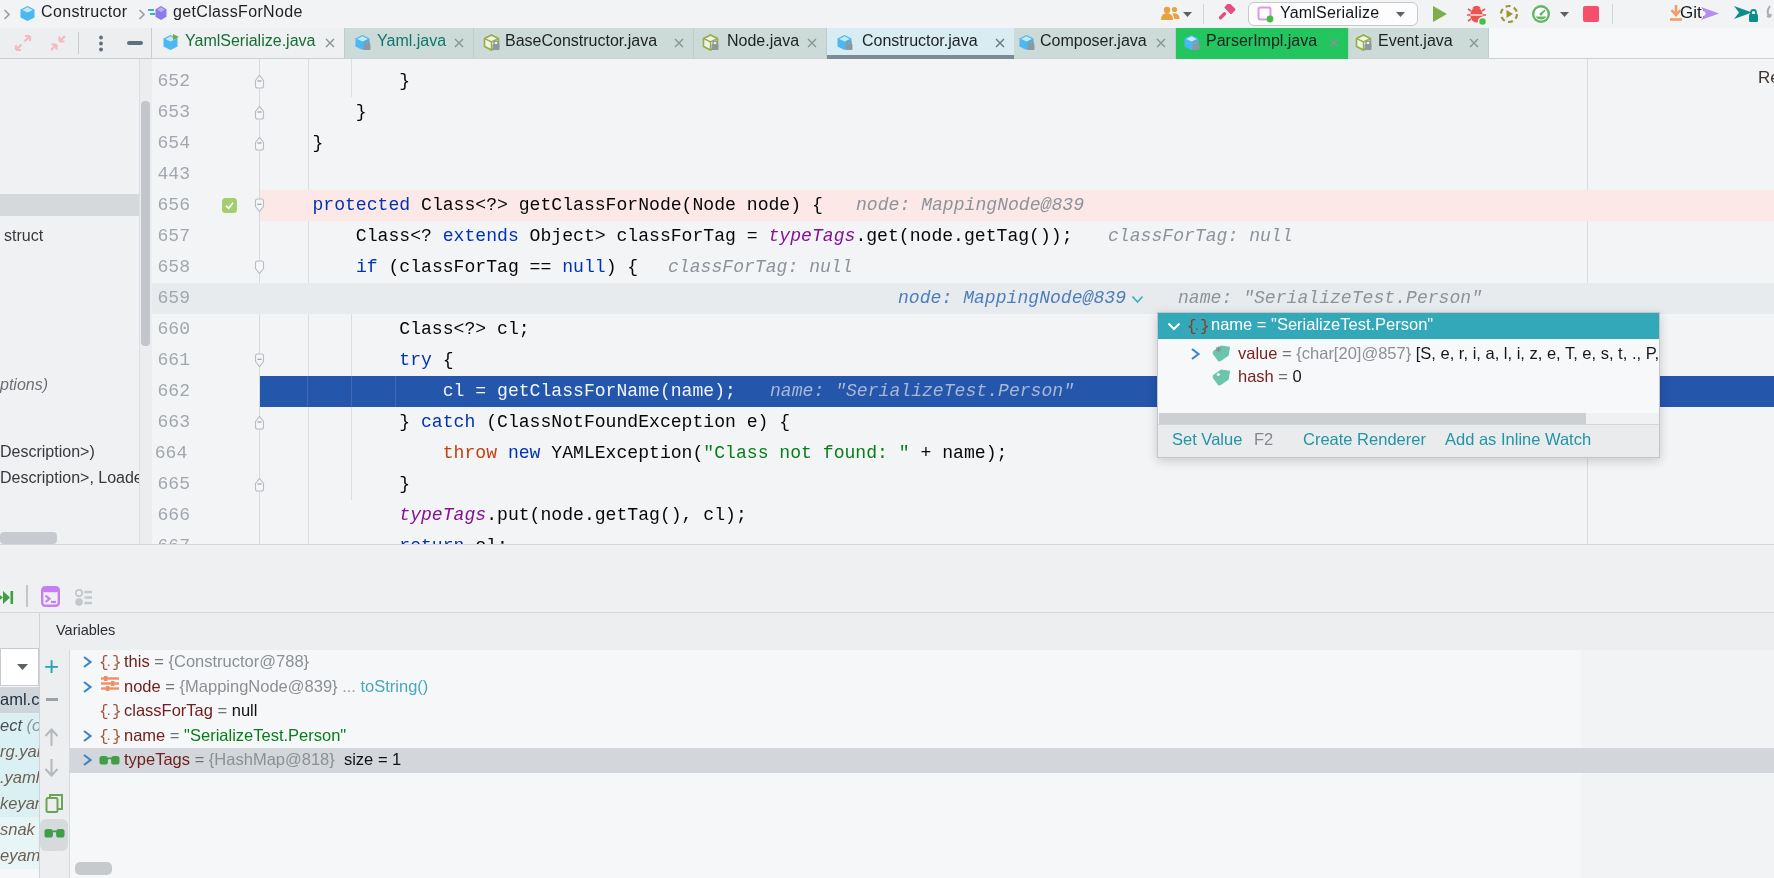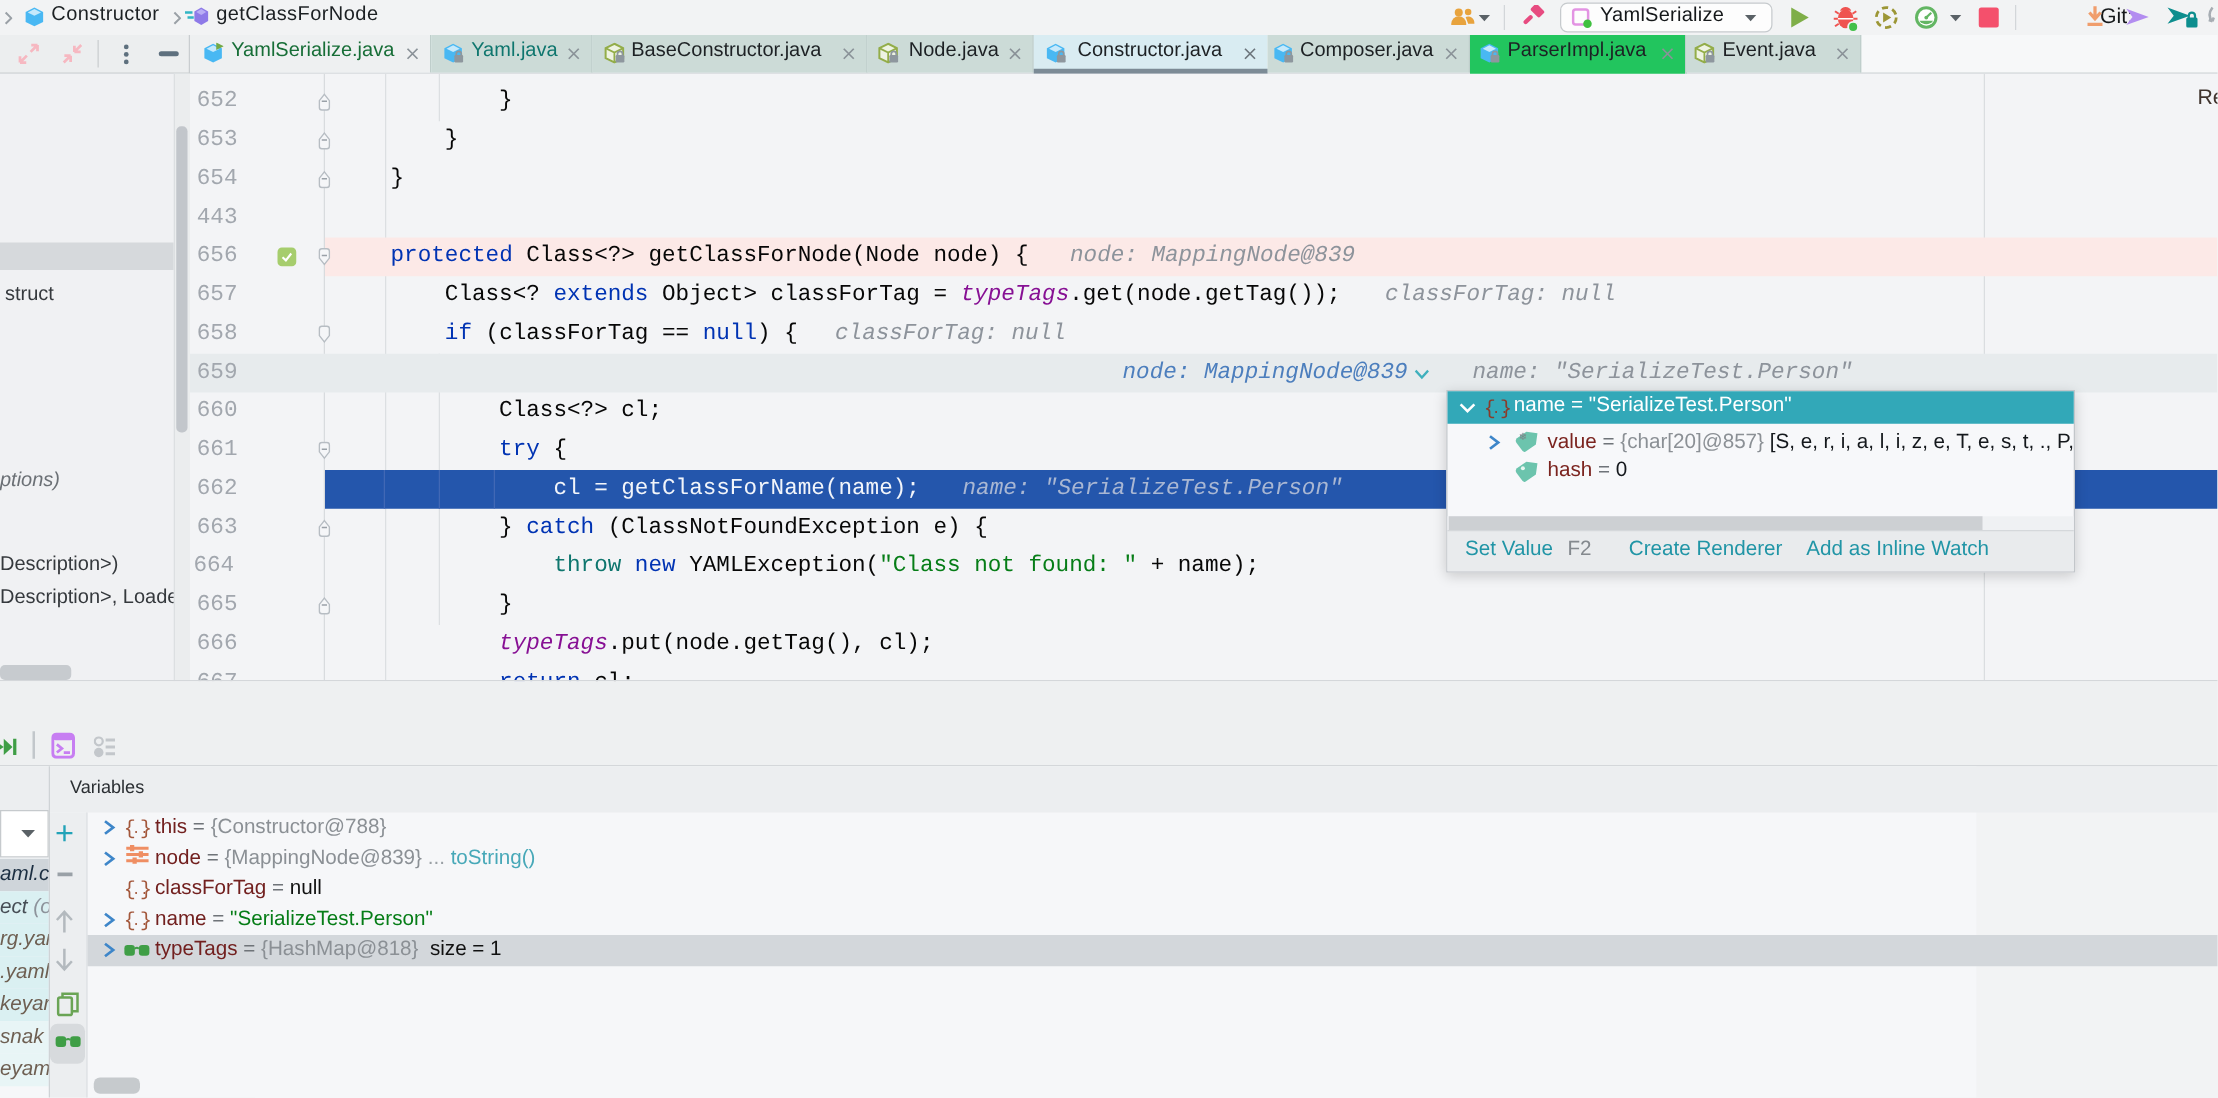--- a/index.html
+++ b/index.html
@@ -312,21 +312,21 @@
       <div class="abs mono" style="left:746px;top:224px;font-size:18.1px;line-height:31px;white-space:pre;font-style:italic;color:#4c7ebd">node: MappingNode@839</div>
       <svg class="abs" style="left:979px;top:236px" width="13" height="9" viewBox="0 0 13 9">
         <path d="M1.5 1.5 L6.5 7 L11.5 1.5" stroke="#3fb0bd" stroke-width="1.8" fill="none"></path>
       </svg>
       <div class="abs mono" style="left:1026px;top:224px;font-size:18.1px;line-height:31px;white-space:pre;font-style:italic;color:#8d939b">name: "SerializeTest.Person"</div>
       <div class="abs mono" style="left:117px;top:255px;font-size:18.1px;line-height:31px;white-space:pre;color:#070707">            Class&lt;?&gt; cl;</div>
       <div class="abs mono" style="left:117px;top:286px;font-size:18.1px;line-height:31px;white-space:pre;color:#070707">            <span style="color:#0033b3">try</span> {</div>
       <div class="abs mono" style="left:117px;top:317px;font-size:18.1px;line-height:31px;white-space:pre;color:#f2f5fa">                cl = getClassForName(name);</div>
       <div class="abs mono" style="left:618px;top:317px;font-size:18.1px;line-height:31px;white-space:pre;font-style:italic;color:#a9b7d3">name: "SerializeTest.Person"</div>
       <div class="abs mono" style="left:117px;top:348px;font-size:18.1px;line-height:31px;white-space:pre;color:#070707">            } <span style="color:#0033b3">catch</span> (ClassNotFoundException e) {</div>
-      <div class="abs mono" style="left:117px;top:379px;font-size:18.1px;line-height:31px;white-space:pre;color:#070707">                <span style="color:#0f766e">throw</span> <span style="color:#0033b3">new</span> YAMLException(<span style="color:#067d17">"Class not found: "</span> + name);</div>
+      <div class="abs mono" style="left:117px;top:379px;font-size:18.1px;line-height:31px;white-space:pre;color:#070707">                <span style="color:#c2410c">throw</span> <span style="color:#0033b3">new</span> YAMLException(<span style="color:#067d17">"Class not found: "</span> + name);</div>
       <div class="abs mono" style="left:117px;top:410px;font-size:18.1px;line-height:31px;white-space:pre;color:#070707">            }</div>
       <div class="abs mono" style="left:117px;top:441px;font-size:18.1px;line-height:31px;white-space:pre;color:#070707">            <span style="color:#871094;font-style:italic">typeTags</span>.put(node.getTag(), cl);</div>
       <div class="abs mono" style="left:117px;top:472px;font-size:18.1px;line-height:31px;white-space:pre;color:#070707">            <span style="color:#0033b3">return</span> cl;</div>
       <div class="abs" style="left:1606px;top:9px;font-size:17px;color:#40342e">Re</div>
     </div>
     <div class="abs" style="left:0;top:544px;width:1774px;height:1px;background:#d4d7da"></div>
     <div class="abs" style="left:0;top:545px;width:1774px;height:68px;background:#eef0f1;border-bottom:1px solid #d4d7da">
       <svg class="abs" style="left:-6px;top:45px" width="20" height="15" viewBox="0 0 20 15">
 <path d="M0 1 L9 7.5 L0 14 Z" fill="#3f9e46"></path>
         <path d="M9 1 L16 7.5 L9 14 Z" fill="#3f9e46"></path>
@@ -349,21 +349,21 @@
     </div>
     <div class="abs" style="left:0;top:613px;width:1581px;height:265px;background:#f6f7f9">
       <div class="abs" style="left:0;top:0;width:1774px;height:37px;background:#eceef0"></div>
       <div class="abs" style="left:56px;top:9px;font-size:14.5px;color:#2b2f33">Variables</div>
       <div class="abs" style="left:0;top:37px;width:39px;height:228px;background:#f6f7f9"></div>
       <div class="abs" style="left:0;top:35px;width:39px;height:38px;background:#fff;border:1px solid #c6cacd"></div>
       <svg class="abs" style="left:16px;top:50px" width="13" height="8" viewBox="0 0 13 8">
         <path d="M1 1 L6.5 7 L12 1 Z" fill="#5a6166"></path>
       </svg>
       <div class="abs" style="left:0;top:74px;width:39px;height:26px;background:#cfd5da"></div>
-      <div class="abs" style="left:0px;top:77px;font-size:16.5px;color:#1c2f42;font-style:italic;white-space:nowrap">aml.c</div>
+      <div class="abs" style="left:0px;top:77px;font-size:16.5px;color:#1c2f42;white-space:nowrap">aml.c</div>
       <div class="abs" style="left:0;top:100px;width:39px;height:26px;background:#daf0f2"></div>
       <div class="abs" style="left:0px;top:103px;font-size:16.5px;color:#474e56;font-style:italic;white-space:nowrap">ect <span style="color:#8d939b">(o</span></div>
       <div class="abs" style="left:0;top:126px;width:39px;height:26px;background:#daf0f2"></div>
       <div class="abs" style="left:0px;top:129px;font-size:16.5px;color:#6e5f52;font-style:italic;white-space:nowrap">rg.yar</div>
       <div class="abs" style="left:0;top:152px;width:39px;height:26px;background:#daf0f2"></div>
       <div class="abs" style="left:0px;top:155px;font-size:16.5px;color:#6e5f52;font-style:italic;white-space:nowrap">.yaml</div>
       <div class="abs" style="left:0;top:178px;width:39px;height:26px;background:#daf0f2"></div>
       <div class="abs" style="left:0px;top:181px;font-size:16.5px;color:#6e5f52;font-style:italic;white-space:nowrap">keyar</div>
       <div class="abs" style="left:0;top:204px;width:39px;height:26px;background:#e8f5f6"></div>
       <div class="abs" style="left:0px;top:207px;font-size:16.5px;color:#6e5f52;font-style:italic;white-space:nowrap">snak</div>

